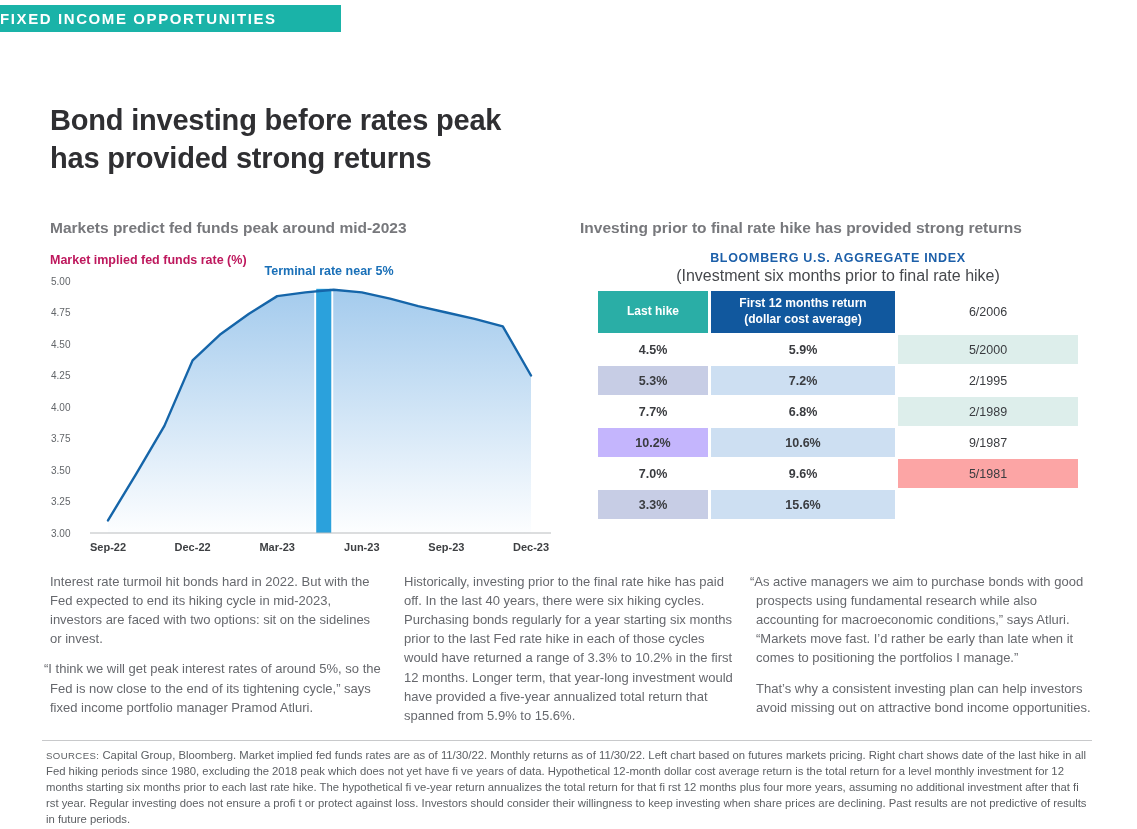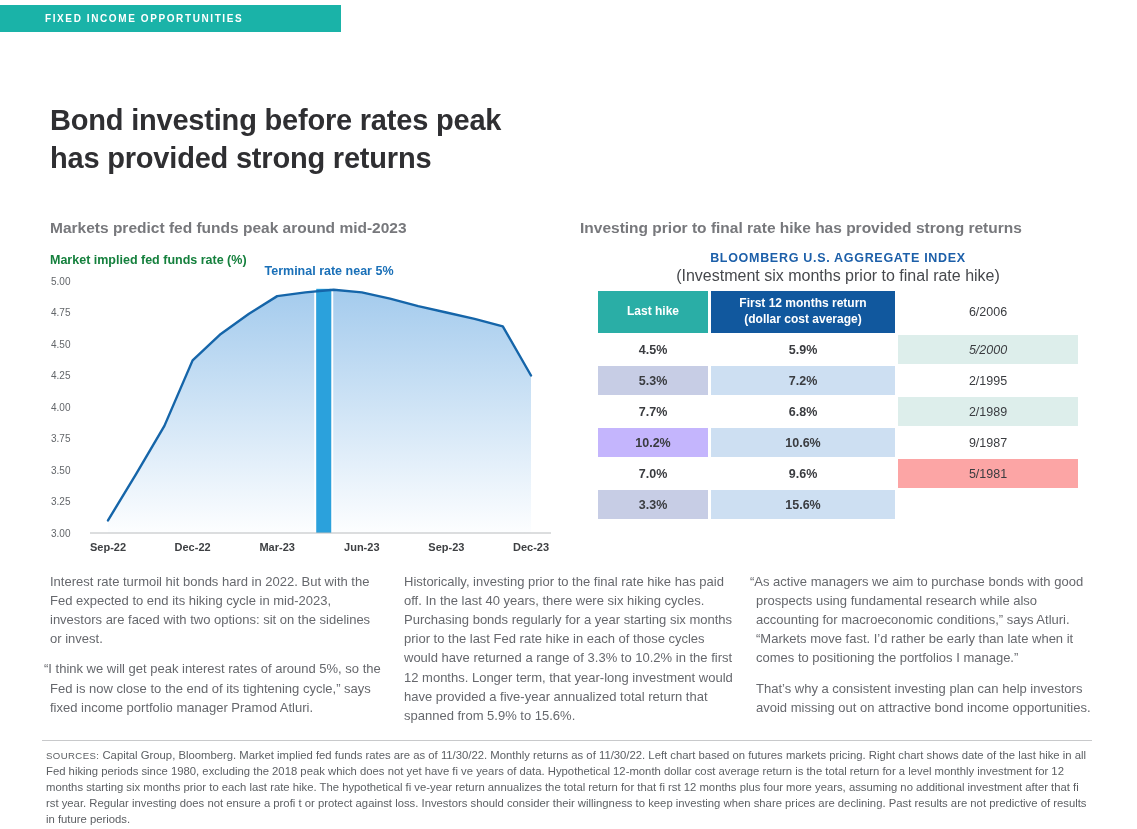--- a/index.html
+++ b/index.html
@@ -1,34 +1,34 @@
 <!DOCTYPE html>
 <html><head>
 <meta charset="utf-8">
 <style>
   html,body{margin:0;padding:0;background:#fff;}
   #page{position:relative;width:1137px;height:829px;background:#ffffff;
         font-family:"Liberation Sans",sans-serif;overflow:hidden;}
 
   
   .banner{position:absolute;top:5px;left:0;width:341px;height:27px;background:#1ab3a8;}
-  .banner span{display:block;line-height:27px;padding-left:45px;color:#ffffff;
-        font-size:10px;font-weight:bold;letter-spacing:1.6px;}
+  .banner span{display:block;line-height:27px;color:#ffffff;
+        font-size:15px;font-weight:bold;letter-spacing:1.6px;}
 
   
   .main-title{position:absolute;left:50px;top:102px;font-size:29px;font-weight:bold;
         color:#2f2f32;line-height:1.3;letter-spacing:-0.2px;}
 
   
   .sec-head{position:absolute;top:219px;font-size:15.5px;font-weight:bold;color:#77787c;}
   .sec-head.left{left:50px;}
   .sec-head.right{left:580px;}
 
   
-  .chart-label{position:absolute;left:50px;top:253px;font-size:12.5px;font-weight:bold;color:#15803d;text-align:center;}
+  .chart-label{position:absolute;left:50px;top:253px;font-size:12.5px;font-weight:bold;color:#be185d;text-align:center;}
   .chart-wrap{position:absolute;left:45px;top:272px;width:520px;height:295px;}
   .annotation{position:absolute;left:244px;top:264px;width:170px;text-align:center;
         font-size:12.5px;font-weight:bold;color:#1a70b8;}
 
   
   .tbl-title{position:absolute;left:598px;top:251px;width:480px;text-align:center;
         font-size:12.5px;font-weight:bold;color:#1c5fa9;letter-spacing:0.7px;}
   .tbl-sub{position:absolute;left:598px;top:267px;width:480px;text-align:center;
         font-size:16px;color:#46484c;}
   .rate-table{position:absolute;left:598px;top:291px;display:grid;
@@ -112,21 +112,21 @@
 
   <div class="rate-table">
     <div class="th c0">Last hike</div>
     <div class="th c1">First 12 months return
 (dollar cost average)</div>
 
     <div class="td t0">6/2006</div>
     <div class="td t1 val">4.5%</div>
     <div class="td t2 val">5.9%</div>
 
-    <div class="td t0 row-shade-cell" style="background:#ddeeeb;font-style:italic;">5/2000</div>
+    <div class="td t0 row-shade-cell" style="background:#ddeeeb;">5/2000</div>
     <div class="td t1 val" style="background:#c7cde5;">5.3%</div>
     <div class="td t2 val" style="background:#cddff2;">7.2%</div>
 
     <div class="td t0">2/1995</div>
     <div class="td t1 val">7.7%</div>
     <div class="td t2 val">6.8%</div>
 
     <div class="td t0" style="background:#ddeeeb;">2/1989</div>
     <div class="td t1 val" style="background:#c4b5fd;">10.2%</div>
     <div class="td t2 val" style="background:#cddff2;">10.6%</div>

